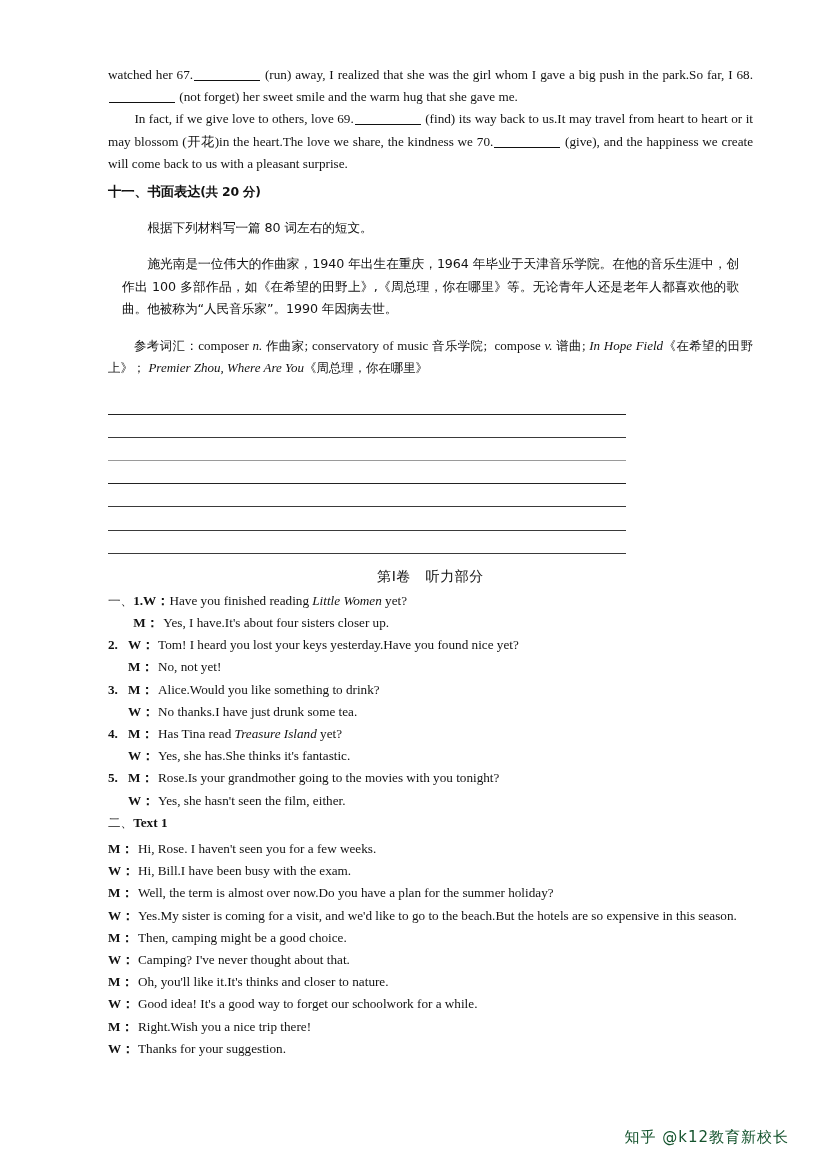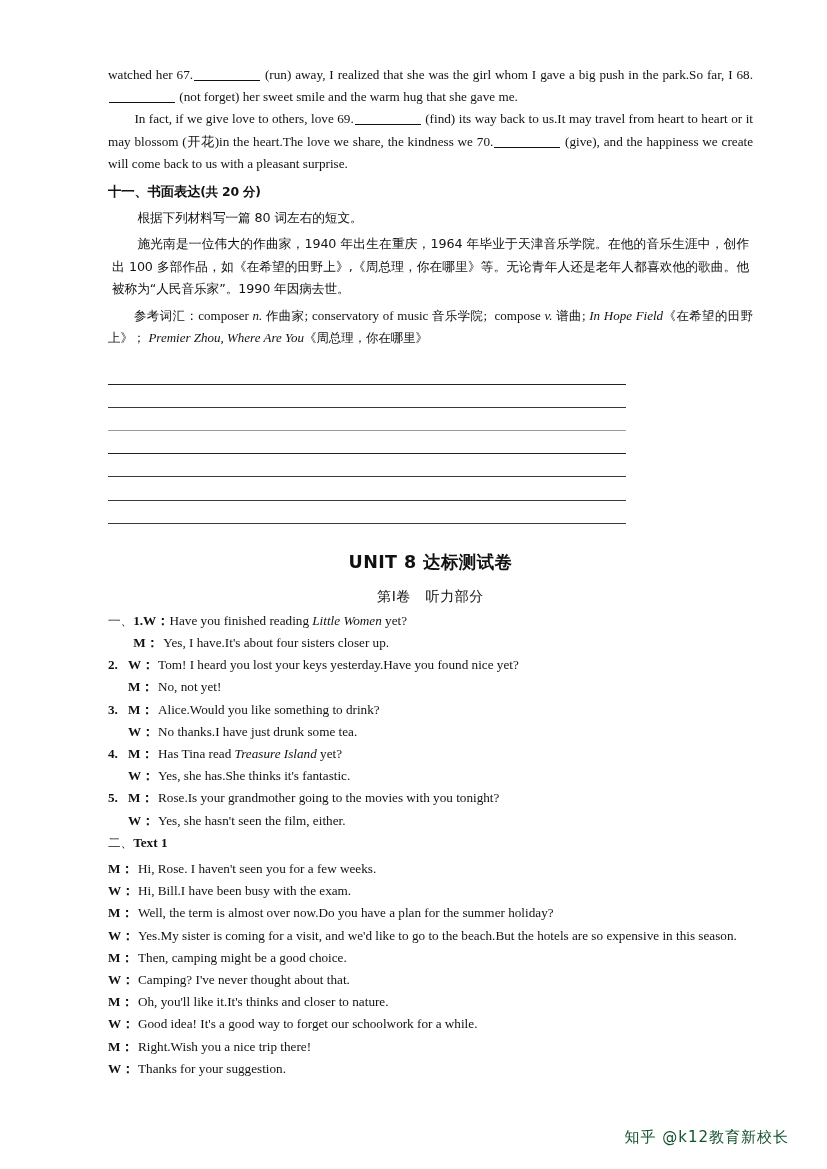--- a/index.html
+++ b/index.html
@@ -55,21 +55,21 @@
   }
   .sec-heading .score {
     font-size: 12.4px;
   }
 
   .cn-para {
     font-family: "DejaVu Sans", "Liberation Sans", sans-serif;
     font-size: 12.7px;
     line-height: 22.4px;
     text-align: justify;
-    margin: 4px;
+    margin: 14px;
     text-indent: 2em;
     letter-spacing: -0.1px;
   }
   .vocab {
     font-family: "Liberation Serif", "DejaVu Serif", serif;
     font-size: 13px;
     line-height: 22.4px;
     margin: 0;
     text-indent: 2em;
     text-align: justify;
@@ -202,21 +202,20 @@
     <div class="write-lines">
       <div class="wline dark"></div>
       <div class="wline"></div>
       <div class="wline light"></div>
       <div class="wline dark"></div>
       <div class="wline"></div>
       <div class="wline"></div>
       <div class="wline"></div>
     </div>
 
-    <h1 class="unit-title">UNIT 8  达标测试卷</h1>
     <p class="unit-sub">第Ⅰ卷　听力部分</p>
 
     <div class="dlg">
 
       <div class="dline">
         <span class="dnum cnmark">一、</span>
         <span class="dspk"><span>1.</span><span>W：</span></span>
         <span class="dtext"><span>Have you finished reading </span><span class="ital">Little Women</span><span> yet?</span></span>
       </div>
 

